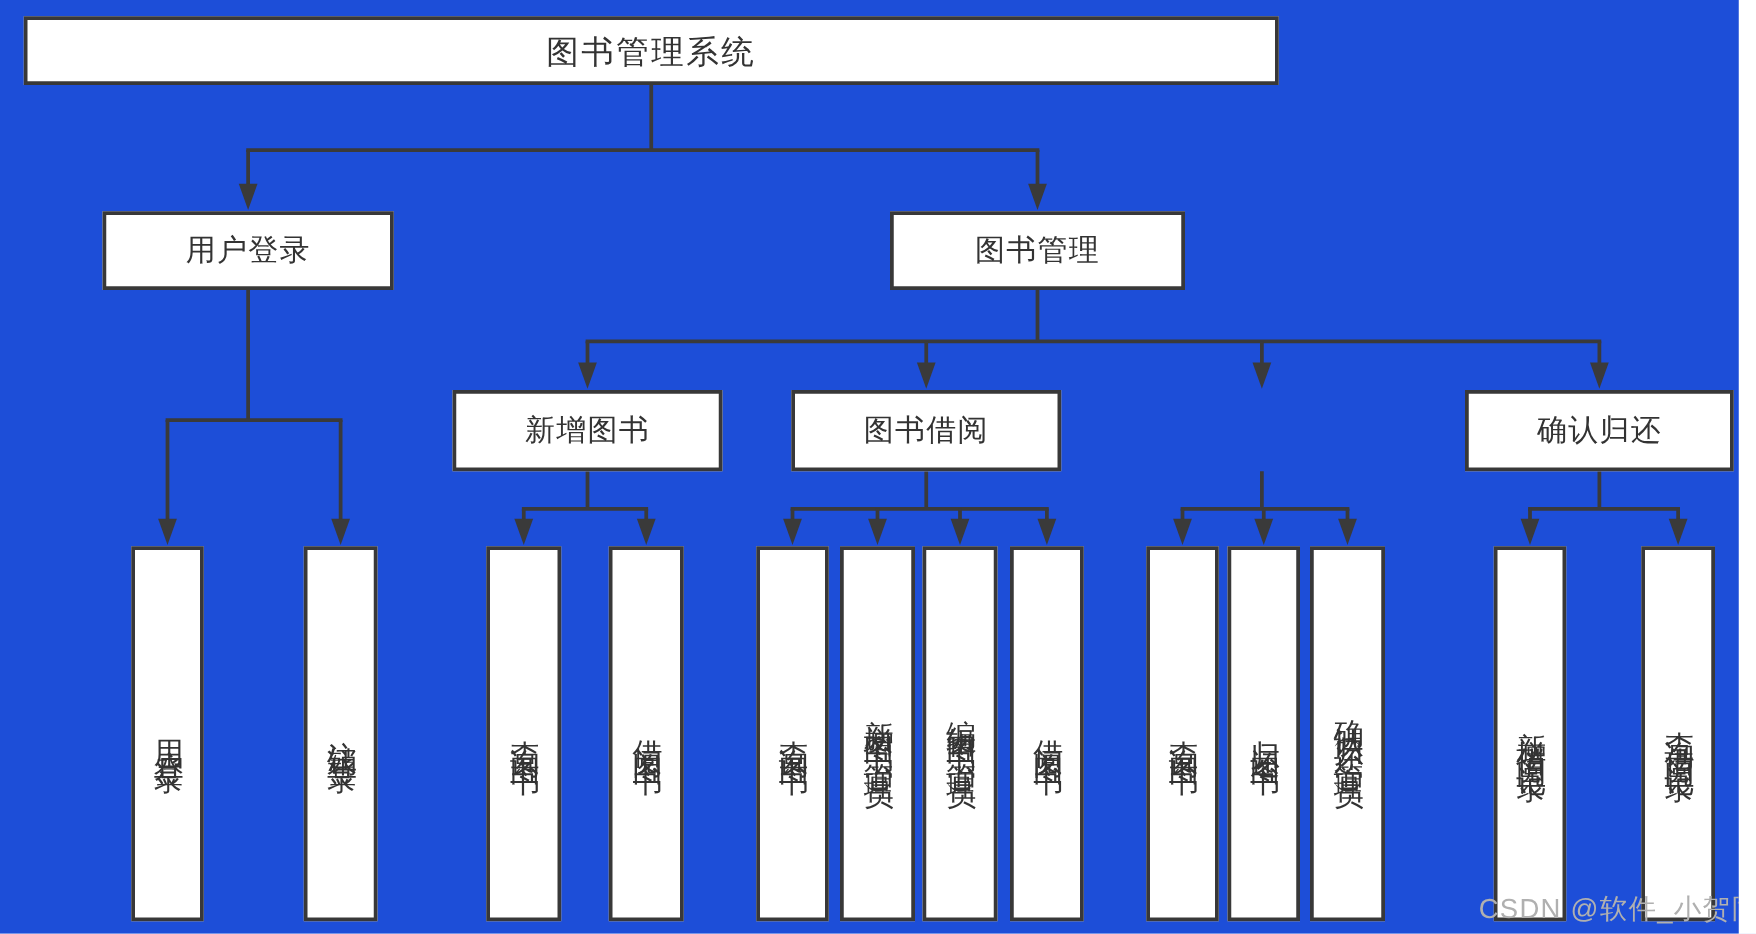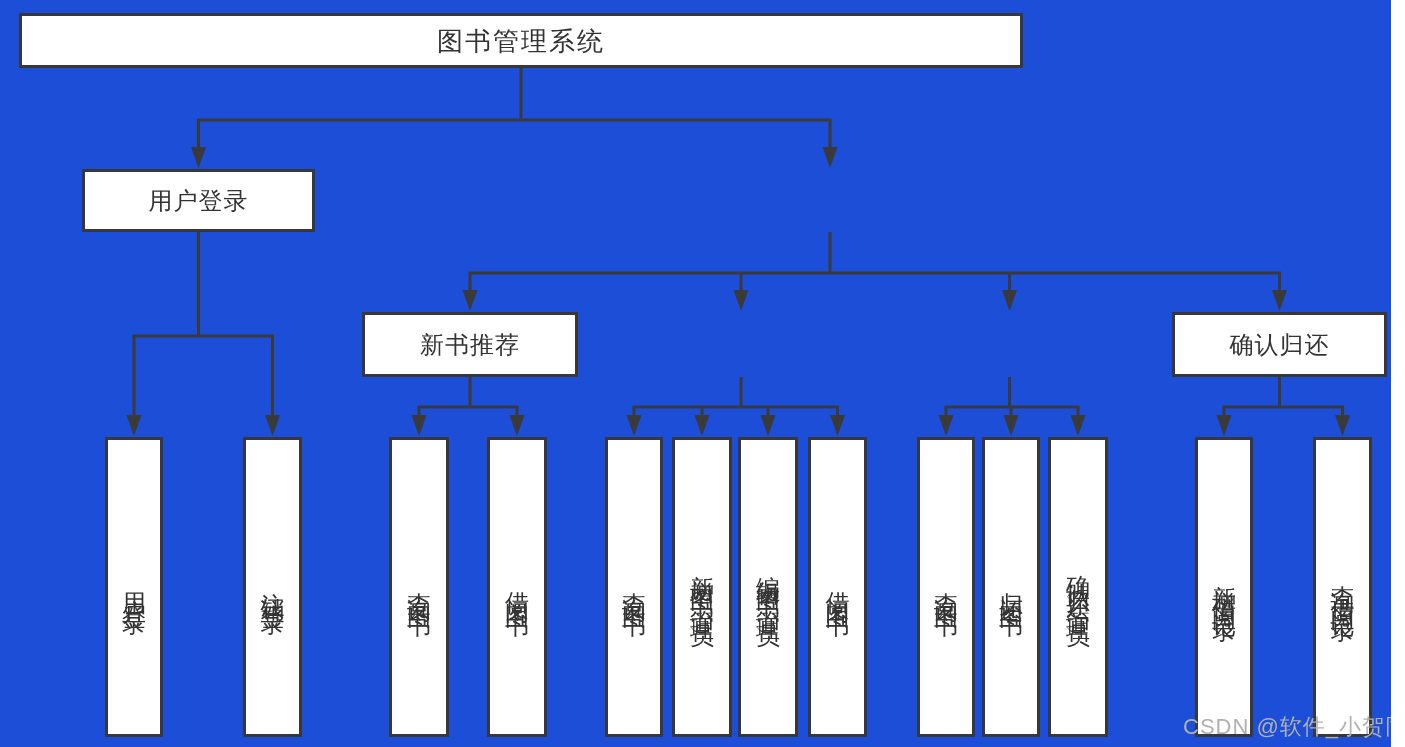--- a/index.html
+++ b/index.html
@@ -115,22 +115,24 @@
       <polygon points="1003.5,415 1018.5,415 1011,436"></polygon>
       <polygon points="1070.5,415 1085.5,415 1078,436"></polygon>
       <polygon points="1216.5,415 1231.5,415 1224,436"></polygon>
       <polygon points="1335,415 1350,415 1342.5,436"></polygon>
     </g>
   </svg>
 
   <div class="node root" style="left:19px; top:13px; width:1004px; height:55px;">图书管理系统</div>
 
   <div class="node h" style="left:82px; top:169px; width:233px; height:63px;">用户登录</div>
+  <div class="node h" style="left:712px; top:169px; width:236px; height:63px;">图书管理</div>
 
-  <div class="node h" style="left:362px; top:312px; width:216px; height:65px;">新书推荐</div>
+  <div class="node h" style="left:362px; top:312px; width:216px; height:65px;">新增图书</div>
+  <div class="node h" style="left:633px; top:312px; width:216px; height:65px;">图书借阅</div>
   <div class="node h" style="left:1172px; top:312px; width:215px; height:65px;">确认归还</div>
 
   <div class="node v" style="left:105px; top:437px; width:58px; height:300px;">用户登录</div>
   <div class="node v" style="left:243px; top:437px; width:59px; height:300px;">注销登录</div>
 
   <div class="node v" style="left:389px; top:437px; width:60px; height:300px;">查询图书</div>
   <div class="node v" style="left:487px; top:437px; width:60px; height:300px;">借阅图书</div>
 
   <div class="node v" style="left:605px; top:437px; width:58px; height:300px;">查询图书</div>
   <div class="node v" style="left:672px; top:437px; width:60px; height:300px;">新增图书（管理员）</div>

